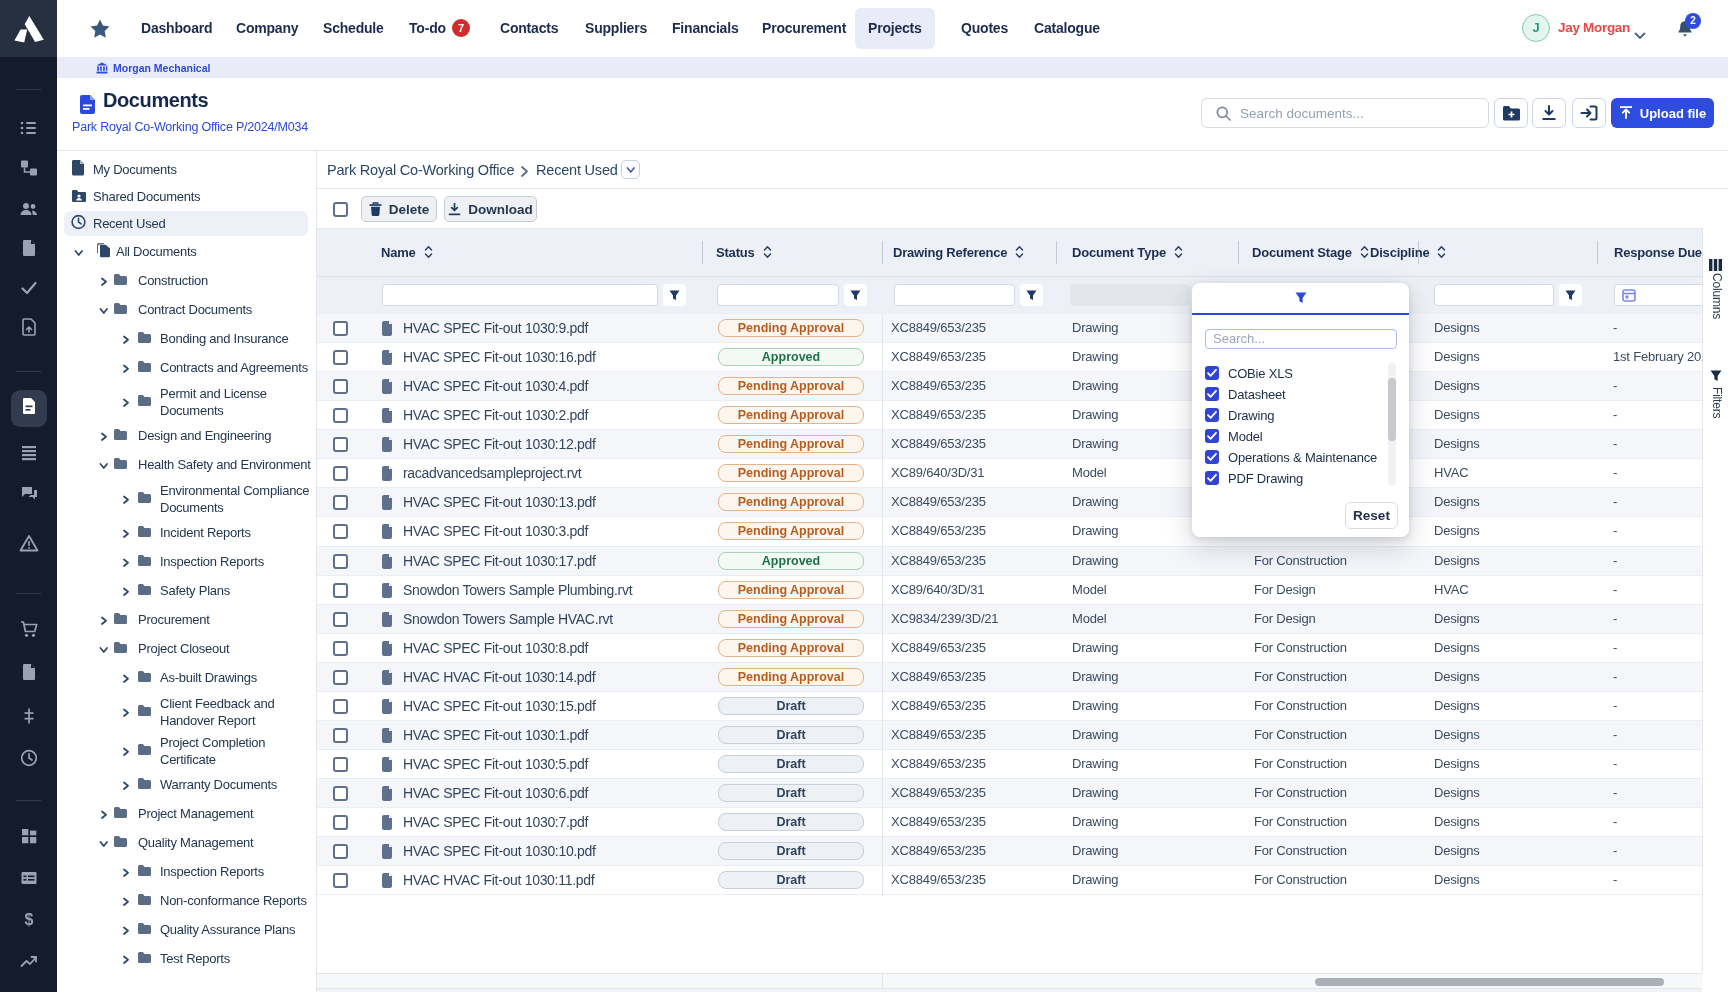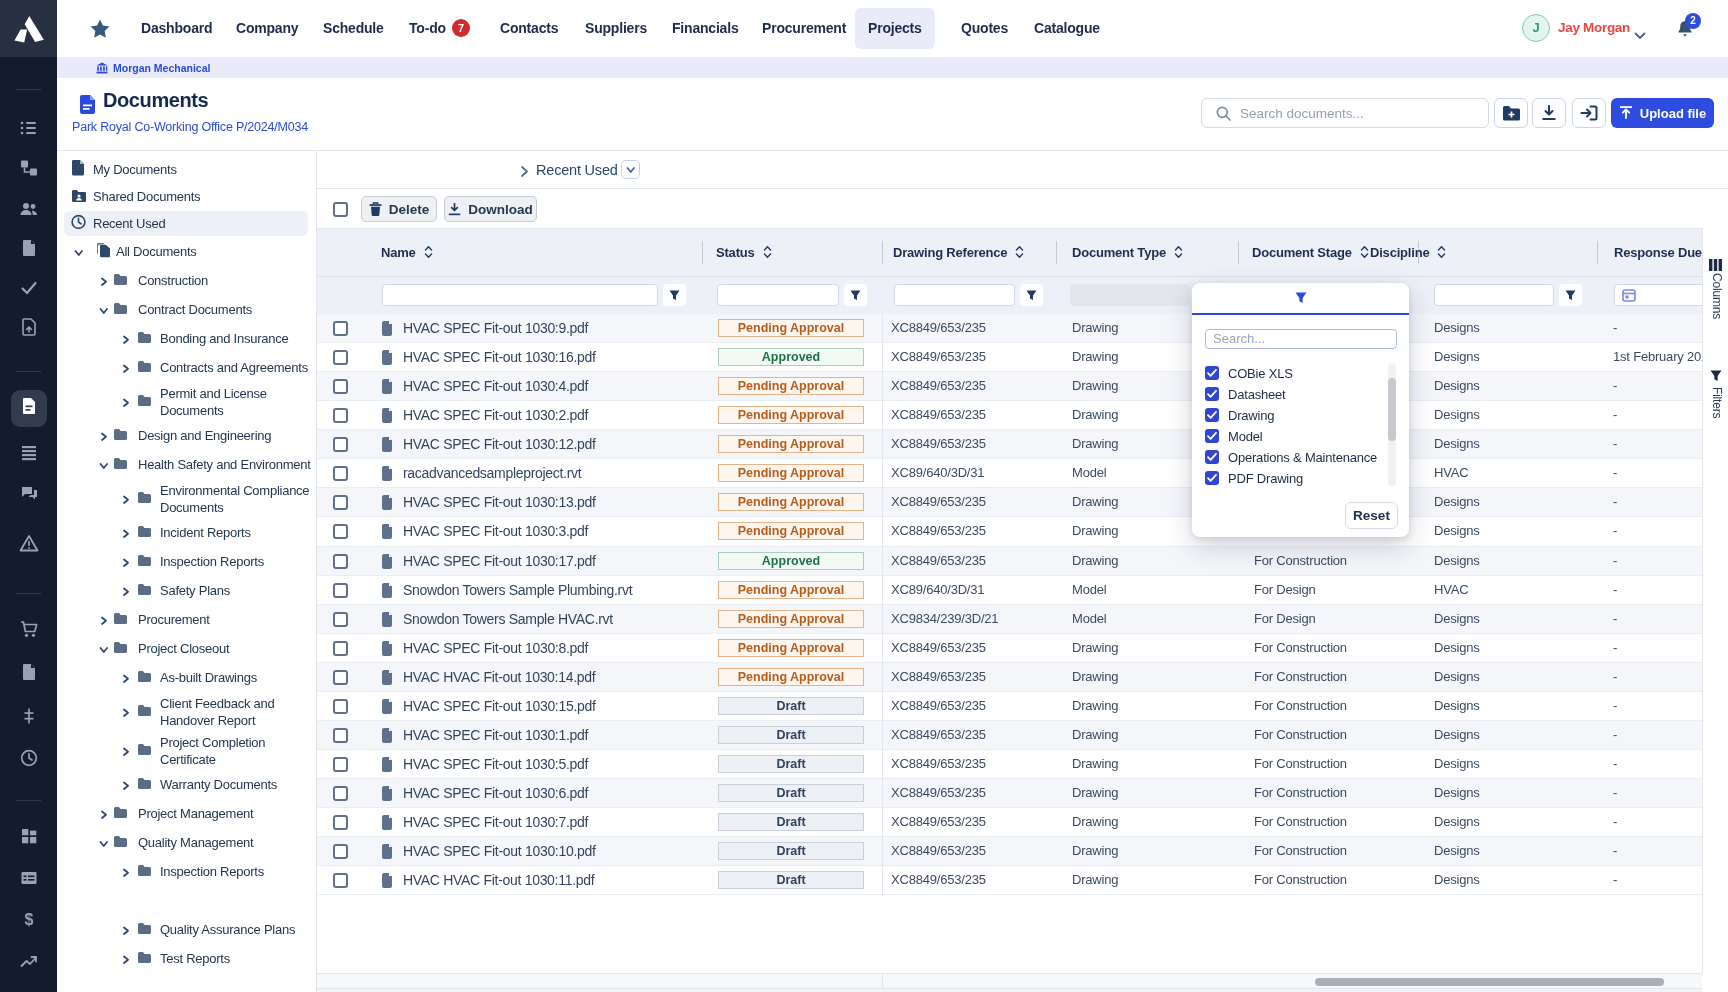--- a/index.html
+++ b/index.html
@@ -50,21 +50,21 @@
 #thead .hl{position:absolute;top:0;height:47px;line-height:47px;font-size:13px;letter-spacing:-0.2px;font-weight:700;color:#1c2f52;white-space:nowrap;}
 #thead .hsep{position:absolute;top:12px;height:23px;width:1px;background:#c2cad6;}
 #thead .hline{position:absolute;left:0;top:47px;width:1385px;height:1px;background:#dadee5;}
 .fin{position:absolute;top:55px;height:22px;background:#fff;border:1px solid #d5d9e0;border-radius:4px;}
 .fbtn{position:absolute;top:55px;width:23px;height:22px;background:#fff;border-radius:4px;display:flex;align-items:center;justify-content:center;}
 #rows{position:absolute;left:0;top:163px;width:1385px;height:582px;}
 .row{position:absolute;left:0;width:1385px;height:29.07px;border-bottom:1px solid #eaedf1;}
 .row.alt{background:#f4f6fa;}
 .row .c{position:absolute;top:0;line-height:28px;font-size:13px;letter-spacing:-0.2px;color:#3b4b61;white-space:nowrap;}
 .row .name{color:#33455e;font-size:14px;letter-spacing:-0.3px;}
-.pill{position:absolute;left:401px;top:5px;width:146px;height:18px;border-radius:0;font-size:12.5px;font-weight:700;text-align:center;line-height:17px;}
+.pill{position:absolute;left:401px;top:5px;width:146px;height:18px;border-radius:8px;font-size:12.5px;font-weight:700;text-align:center;line-height:17px;}
 .pill.or{background:#fdf6ee;border:1px solid #e3b48c;color:#b85c1e;}
 .pill.gr{background:#f3faf5;border:1px solid #a9cfb7;color:#1e7045;}
 .pill.dr{background:#edf0f4;border:1px solid #c8cfd9;color:#32435e;}
 #colsep{position:absolute;left:565px;top:163px;width:1px;height:582px;background:#e3e7ec;}
 
 #mfoot{position:absolute;left:0;top:822px;width:1385px;height:16px;background:#f7f8f9;border-top:1px solid #e3e5e9;border-bottom:1px solid #e3e5e9;}
 #mfoot .vd{position:absolute;left:565px;top:0;width:1px;height:16px;background:#e3e5e9;}
 #mthumb{position:absolute;left:998px;top:4px;width:349px;height:8px;border-radius:4px;background:#abb0b8;}
 #munder{position:absolute;left:0;top:838px;width:1385px;height:3px;background:#f0f3f8;}
 
@@ -460,20 +460,29 @@
     </div>
 <div class="trow" style="top:706px;height:29px">
       <div class="tico" style="left:64px"><svg width="9" height="9" viewBox="0 0 9 9">
           <path d="M3 1.5L7 4.75 3 8" stroke="#2b4668" stroke-width="1.7" fill="none" stroke-linecap="round" stroke-linejoin="round"></path>
         </svg></div>
       <div class="tico" style="left:80px"><svg width="15" height="13" viewBox="0 0 15 13">
           <path d="M1 2.5A1.5 1.5 0 0 1 2.5 1h3.4l1.6 2h5A1.5 1.5 0 0 1 14 4.5v6A1.5 1.5 0 0 1 12.5 12h-10A1.5 1.5 0 0 1 1 10.5z" fill="#5b6c85" transform="scale(1.0,1.0)"></path>
         </svg></div>
       <div class="lbl" style="left:103px">Inspection Reports</div>
     </div>
+<div class="trow" style="top:735px;height:29px">
+      <div class="tico" style="left:64px"><svg width="9" height="9" viewBox="0 0 9 9">
+          <path d="M3 1.5L7 4.75 3 8" stroke="#2b4668" stroke-width="1.7" fill="none" stroke-linecap="round" stroke-linejoin="round"></path>
+        </svg></div>
+      <div class="tico" style="left:80px"><svg width="15" height="13" viewBox="0 0 15 13">
+          <path d="M1 2.5A1.5 1.5 0 0 1 2.5 1h3.4l1.6 2h5A1.5 1.5 0 0 1 14 4.5v6A1.5 1.5 0 0 1 12.5 12h-10A1.5 1.5 0 0 1 1 10.5z" fill="#5b6c85" transform="scale(1.0,1.0)"></path>
+        </svg></div>
+      <div class="lbl" style="left:103px">Non-conformance Reports</div>
+    </div>
 <div class="trow" style="top:764px;height:29px">
       <div class="tico" style="left:64px"><svg width="9" height="9" viewBox="0 0 9 9">
           <path d="M3 1.5L7 4.75 3 8" stroke="#2b4668" stroke-width="1.7" fill="none" stroke-linecap="round" stroke-linejoin="round"></path>
         </svg></div>
       <div class="tico" style="left:80px"><svg width="15" height="13" viewBox="0 0 15 13">
           <path d="M1 2.5A1.5 1.5 0 0 1 2.5 1h3.4l1.6 2h5A1.5 1.5 0 0 1 14 4.5v6A1.5 1.5 0 0 1 12.5 12h-10A1.5 1.5 0 0 1 1 10.5z" fill="#5b6c85" transform="scale(1.0,1.0)"></path>
         </svg></div>
       <div class="lbl" style="left:103px">Quality Assurance Plans</div>
     </div>
 <div class="trow" style="top:793px;height:29px">
@@ -490,20 +499,21 @@
           <path d="M3 1.5L7 4.75 3 8" stroke="#2b4668" stroke-width="1.7" fill="none" stroke-linecap="round" stroke-linejoin="round"></path>
         </svg></div>
       <div class="tico" style="left:80px"><svg width="15" height="13" viewBox="0 0 15 13">
           <path d="M1 2.5A1.5 1.5 0 0 1 2.5 1h3.4l1.6 2h5A1.5 1.5 0 0 1 14 4.5v6A1.5 1.5 0 0 1 12.5 12h-10A1.5 1.5 0 0 1 1 10.5z" fill="#5b6c85" transform="scale(1.0,1.0)"></path>
         </svg></div>
       <div class="lbl" style="left:103px">Environmental Compliance<br>Documents</div>
     </div>
 </div>
 <div id="main" class="abs">
 <div id="mbc">
+<div class="t" style="left:10px">Park Royal Co-Working Office</div>
 <div class="abs" style="left:203px;top:13px"><svg width="9" height="13" viewBox="0 0 9 13">
           <path d="M2 2l5 4.5L2 11" stroke="#51688a" stroke-width="1.7" fill="none" stroke-linecap="round" stroke-linejoin="round"></path>
         </svg></div>
 <div class="t" style="left:219px">Recent Used</div>
 <div id="mdrop">
         <svg width="9" height="9" viewBox="0 0 9 9">
           <path d="M1.5 3L4.75 7 8 3" stroke="#4a5fb0" stroke-width="1.7" fill="none" stroke-linecap="round" stroke-linejoin="round"></path>
         </svg>
       </div>
 </div>

